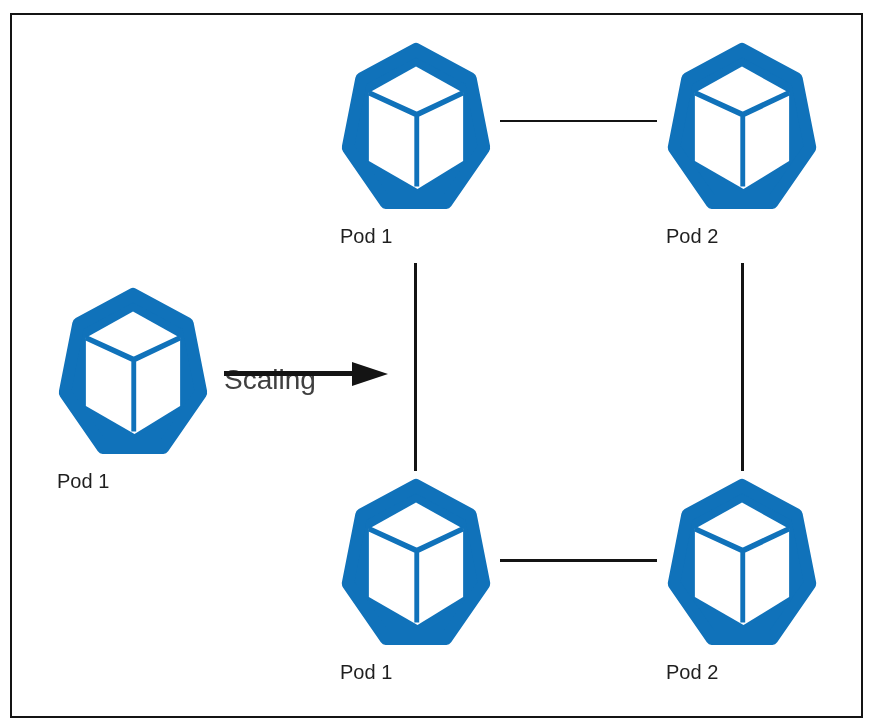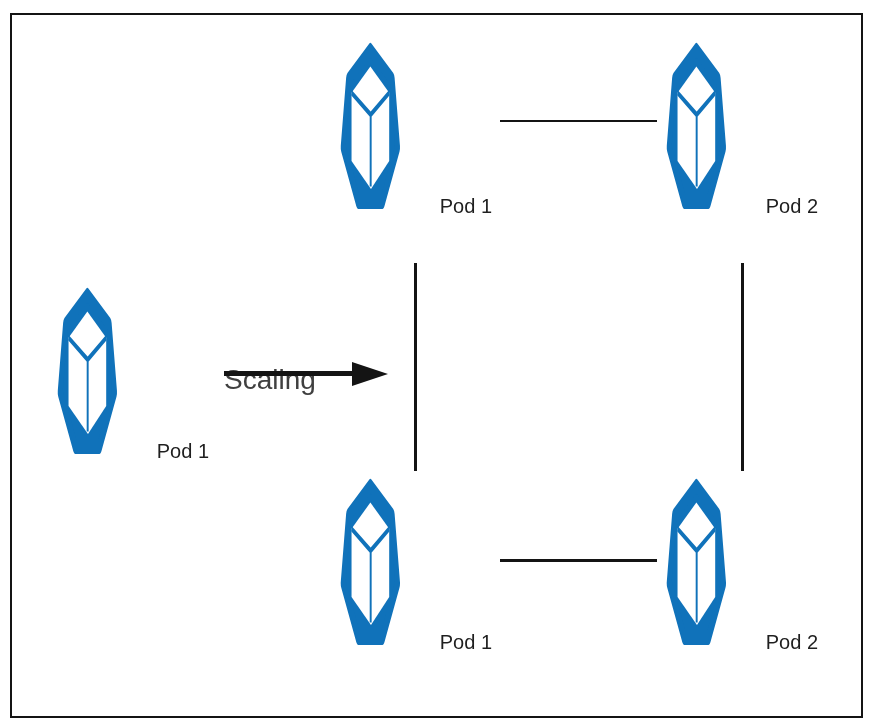--- a/index.html
+++ b/index.html
@@ -15,23 +15,22 @@
     position: absolute;
     left: 10px; top: 13px;
     width: 853px; height: 705px;
     box-sizing: border-box;
     border: 2.5px solid #141414;
   }
   .pod {
     position: absolute;
     width: 152px;
     display: flex;
-    flex-direction: row;
-    align-items: flex-end;
-    gap: 39px;
+    flex-direction: column;
+    align-items: flex-start;
   }
   .pod svg { width: 152px; height: 175px; display: block; }
   .pod-label {
     margin-top: 8px;
     font-size: 20px;
     color: #1f1f1f;
     white-space: nowrap;
     line-height: 1.1;
   }
   .scaling-label {

